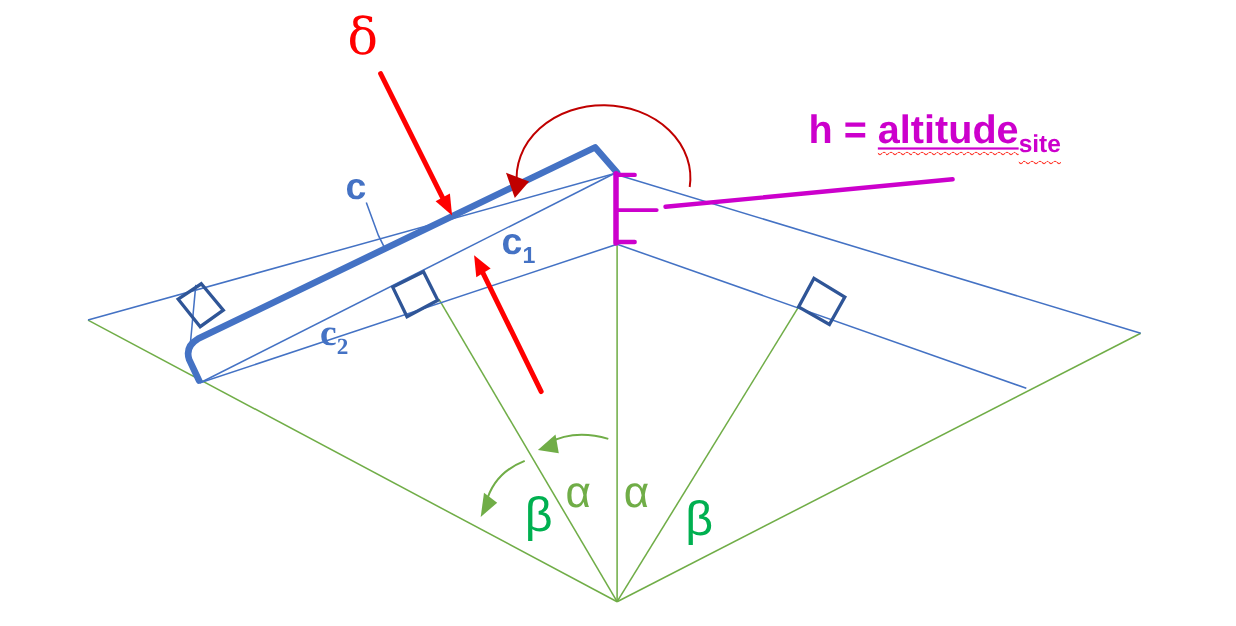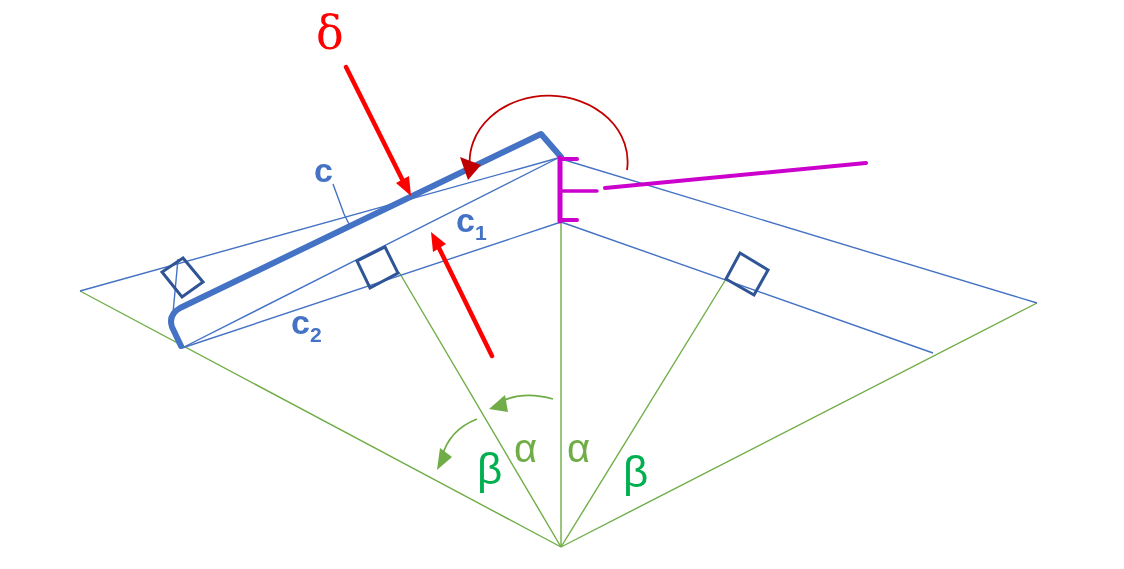--- a/index.html
+++ b/index.html
@@ -74,21 +74,22 @@
     <line class="mag" style="stroke-width:3.5" x1="561" y1="191" x2="597" y2="191"></line>
     <line class="mag" style="stroke-width:4" x1="605" y1="188" x2="866" y2="163"></line>
   </svg>
 
   <div class="lbl delta" style="left:316px;top:10px;">δ</div>
 
   <div class="lbl blue-lbl" style="left:314px;top:153px;">c</div>
 
   <div class="lbl blue-lbl" style="left:456px;top:203px;"><span>c</span><sub>1</sub></div>
 
-  <div class="lbl blue-lbl" style="left:291px;top:305px;"><span>c</span><sub>2</sub></div>
+  <div class="lbl blue-lbl" style="left:291px;top:287px;font-family:Liberation Serif, serif;"><span>c</span><sub>2</sub></div>
 
+  <div class="lbl hlbl" style="left:735px;top:100px;"><span>h = </span><span class="usolid"><span class="uwavy">altitude</span></span><sub class="uwavy">site</sub></div>
 
   <div class="lbl alpha" style="left:514px;top:428px;">α</div>
   <div class="lbl alpha" style="left:567px;top:428px;">α</div>
   <div class="lbl beta" style="left:477px;top:447px;">β</div>
   <div class="lbl beta" style="left:623px;top:450px;">β</div>
 
 </div>
 
 </body></html>

